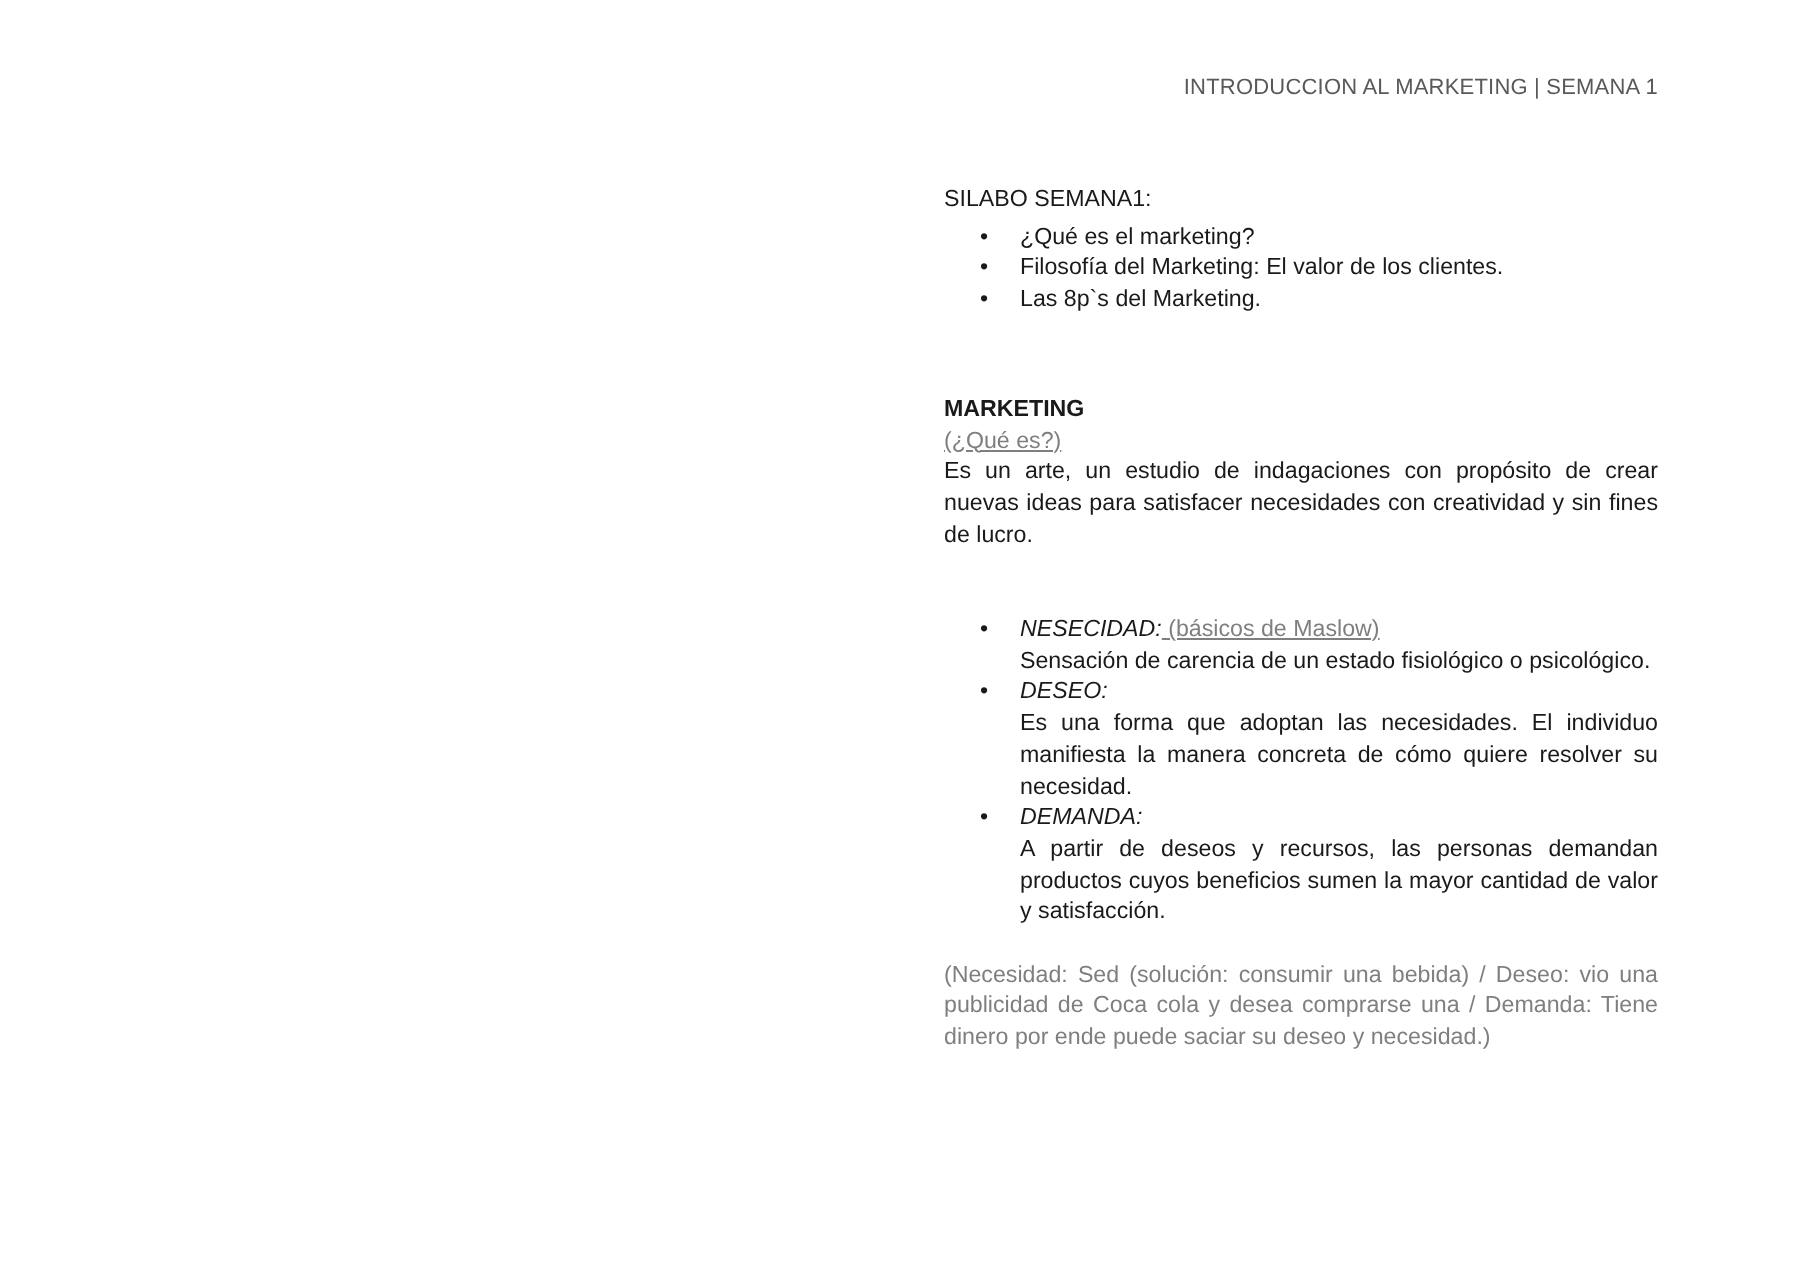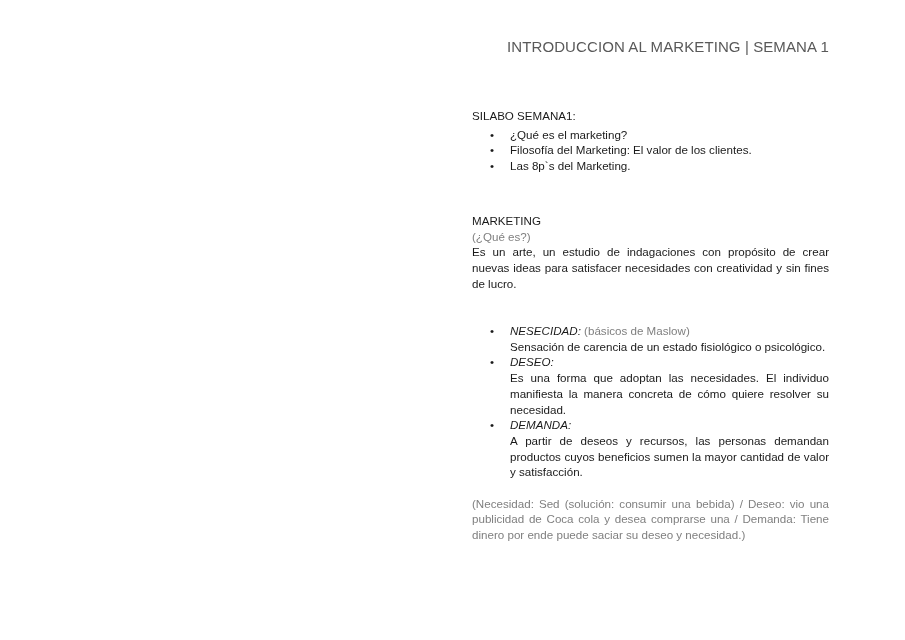--- a/index.html
+++ b/index.html
@@ -1,26 +1,26 @@
 <!DOCTYPE html>
 <html><head>
   <meta charset="utf-8">
   <style>
     html, body { margin: 0; padding: 0; background: #ffffff; }
     body { width: 905px; height: 640px; position: relative; overflow: hidden;
            font-family: "Liberation Sans", sans-serif; color: #1a1a1a; font-size: 11.6px; }
-    .header { position: absolute; right: 76px; top: 38px; color: #595959; font-size: 15px; letter-spacing: 0.1px; }
-    .col { position: absolute; left: 472px; width: 357px; top: 92px; line-height: 15.7px; margin-top: 16px; }
+    .header { position: absolute; right: 76px; top: 38px; color: #595959; font-size: 11px; letter-spacing: 0.1px; }
+    .col { position: absolute; left: 472px; width: 357px; top: 92px; line-height: 15.7px; }
     p { margin: 0; }
     ul { margin: 0; padding: 0; list-style: none; }
     li { position: relative; padding-left: 38px; text-align: justify; }
     li::before { content: "•"; position: absolute; left: 18px; top: 0; }
     .justify { text-align: justify; }
-    .bold { font-weight: normal; }
-    .gray { color: #7f7f7f; }
+    .bold { font-weight: bold; }
+    .gray { color: #7f7f7f; text-decoration: underline; }
     .ital { font-style: italic; }
     .note { color: #7f7f7f; text-align: justify; }
   </style>
 </head>
 <body>
 
 <div class="header">INTRODUCCION AL MARKETING | SEMANA 1</div>
 
 <div class="col">
   <p>SILABO SEMANA1:</p>

